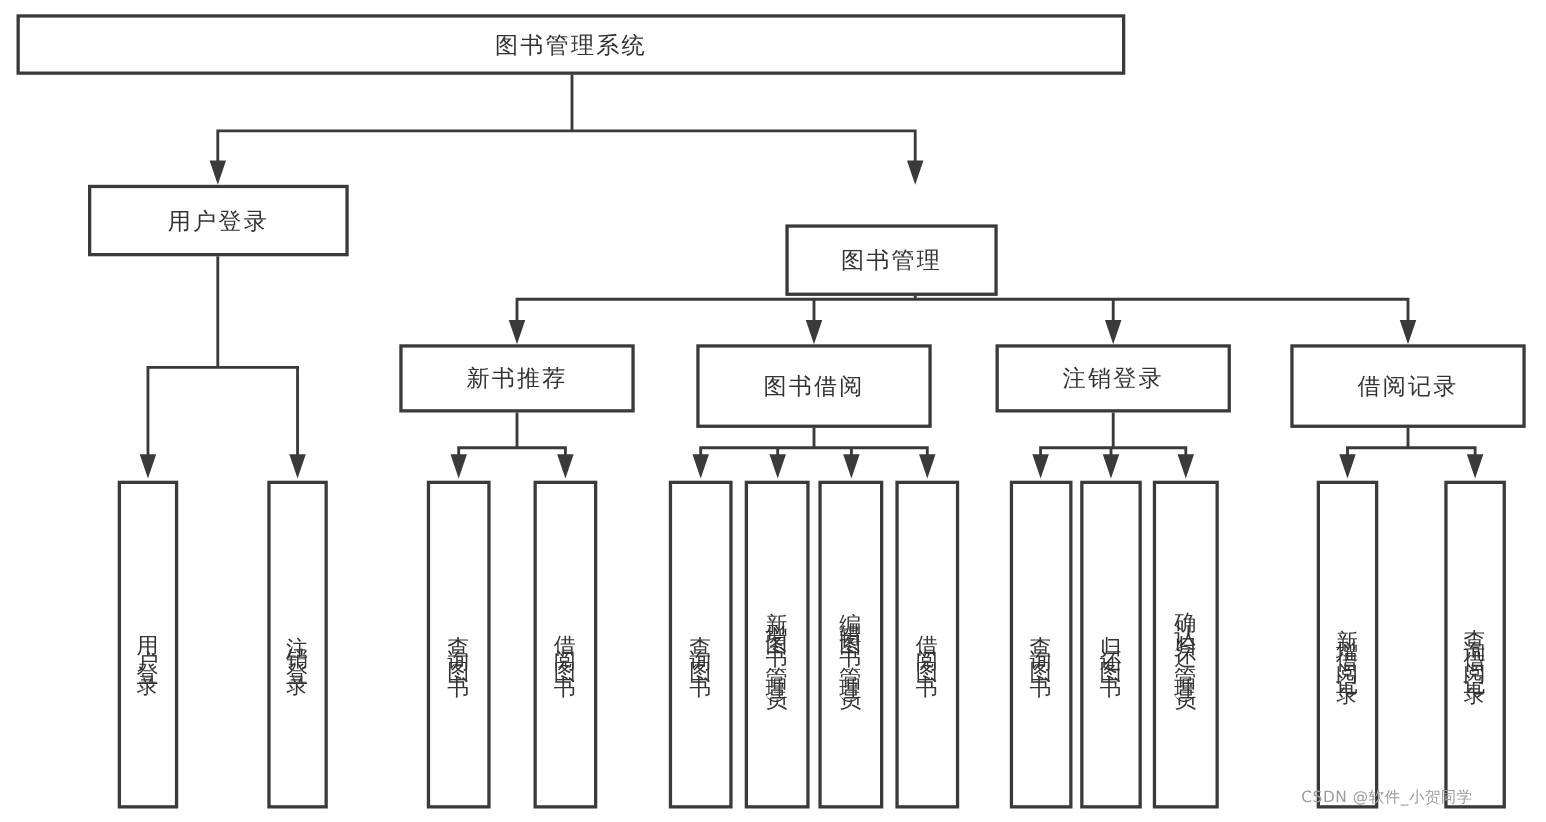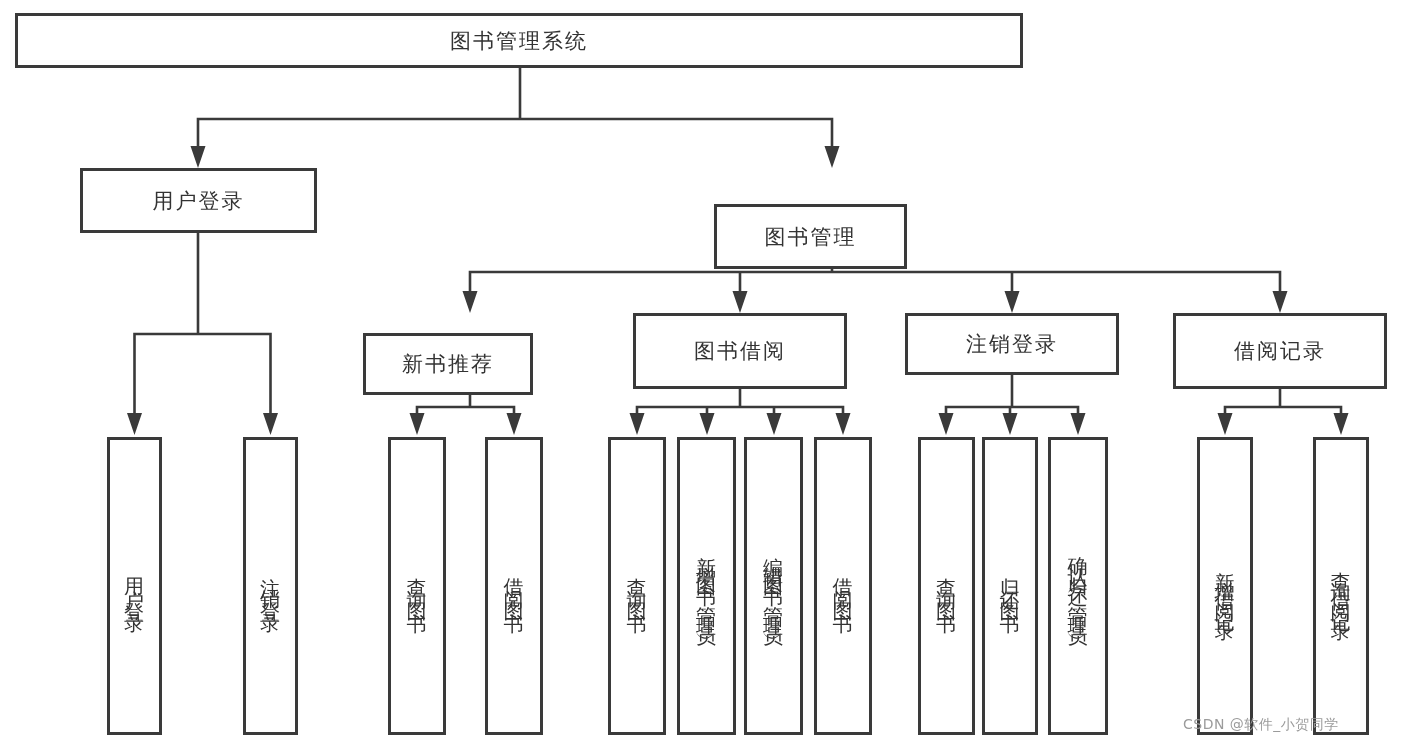--- a/index.html
+++ b/index.html
@@ -95,21 +95,21 @@
       M1070.5,413 L1085.5,413 L1078,435 Z
       M1217.5,413 L1232.5,413 L1225,435 Z
       M1333.5,413 L1348.5,413 L1341,435 Z"></path>
   </svg>
 
   <div class="node h-node" style="left:15px; top:13px; width:1008px; height:55px;">图书管理系统</div>
 
   <div class="node h-node" style="left:80px; top:168px; width:237px; height:65px;">用户登录</div>
   <div class="node h-node" style="left:714px; top:168px; width:193px; height:65px;margin-top:36px;">图书管理</div>
 
-  <div class="node h-node" style="left:363px; top:313px; width:170px; height:62px;margin-top:20px;">新书推荐</div>
+  <div class="node h-node" style="left:363px; top:313px; width:214px; height:62px;">新书推荐</div>
   <div class="node h-node" style="left:633px; top:313px; width:214px; height:76px;">图书借阅</div>
   <div class="node h-node" style="left:905px; top:313px; width:214px; height:62px;">注销登录</div>
   <div class="node h-node" style="left:1173px; top:313px; width:214px; height:76px;">借阅记录</div>
 
   <div class="node v-node" style="left:107px; top:437px; width:55px; height:298px;">
     <span>用户登录</span>
   </div>
   <div class="node v-node" style="left:243px; top:437px; width:55px; height:298px;">
     <span>注销登录</span>
   </div>

